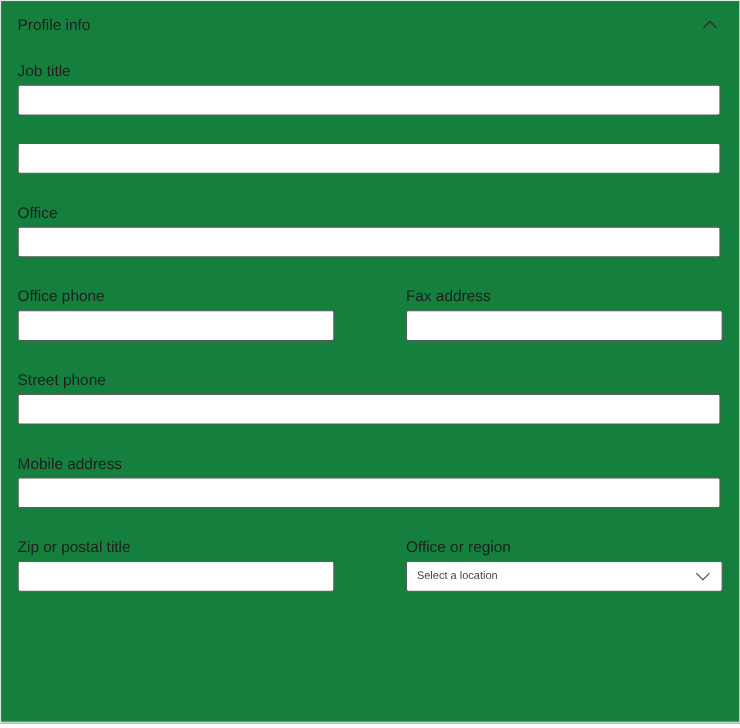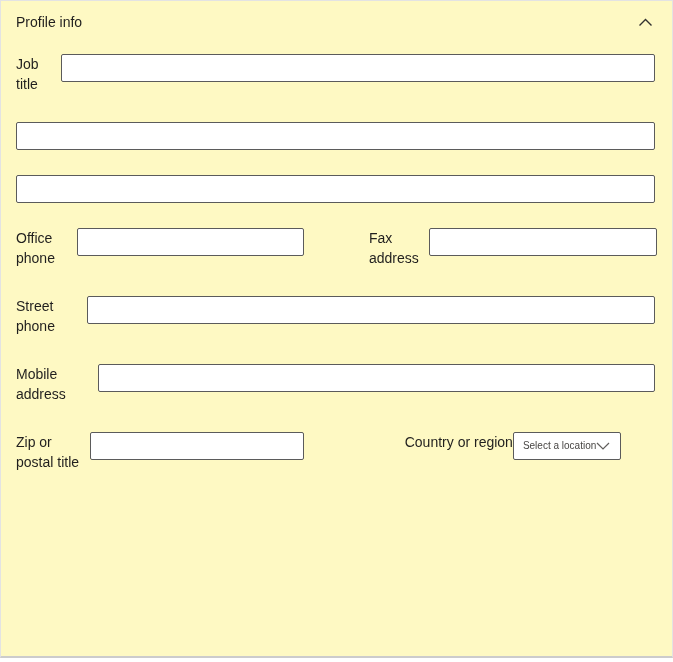--- a/index.html
+++ b/index.html
@@ -11,21 +11,21 @@
     width: 673px;
     height: 662px;
     font-family: "Liberation Sans", sans-serif;
     overflow: hidden;
   }
   .panel {
     position: relative;
     width: 673px;
     height: 658px;
     box-sizing: border-box;
-    background: #fef9c3;
+    background: #15803d;
     border: 1px solid #e3e3e3;
     border-bottom: 2px solid #cccccc;
   }
   .panel-header {
     display: flex;
     align-items: center;
     justify-content: space-between;
     padding: 10px 17px 0 15px;
     height: 22px;
   }
@@ -45,21 +45,21 @@
     justify-content: center;
   }
   .icon { display: inline-flex; align-items: center; }
   .form { padding: 0 17px 0 15px; }
   .row {
     display: flex;
     gap: 65px;
     margin-top: 25px;
   }
   .row.first { margin-top: 21px; }
-  .field { display: flex; flex-direction: row; justify-content: center; }
+  .field { display: flex; flex-direction: column; }
   .field.full { flex: 1 1 auto; }
   .field.half { flex: 0 0 288px; width: 288px; }
   .field label {
     font-size: 14px;
     line-height: 20px;
     color: #201f1e;
     margin-bottom: 3px;
   }
   .field input {
     height: 28px;
@@ -119,20 +119,21 @@
     </div>
 
     <div class="row">
       <div class="field full">
         <input type="text" value="" style="">
       </div>
     </div>
 
     <div class="row">
       <div class="field full">
+        <label>Office</label>
         <input type="text" value="" style="">
       </div>
     </div>
 
     <div class="row">
       <div class="field half">
         <label>Office phone</label>
         <input type="text" value="" style="">
       </div>
       <div class="field half">
@@ -155,21 +156,21 @@
       </div>
     </div>
 
 
     <div class="row">
       <div class="field half">
         <label>Zip or postal title</label>
         <input type="text" value="" style="">
       </div>
       <div class="field half">
-        <label>Country or region</label>
+        <label>Office or region</label>
         <div class="dropdown">
           <span class="dropdown-text">Select a location</span>
           <span class="icon">
             <svg width="14" height="8" viewBox="0 0 14 8">
               <polyline points="1,1 7,7 13,1" fill="none" stroke="#605e5c" stroke-width="1.2"></polyline>
             </svg>
           </span>
         </div>
       </div>
     </div>

